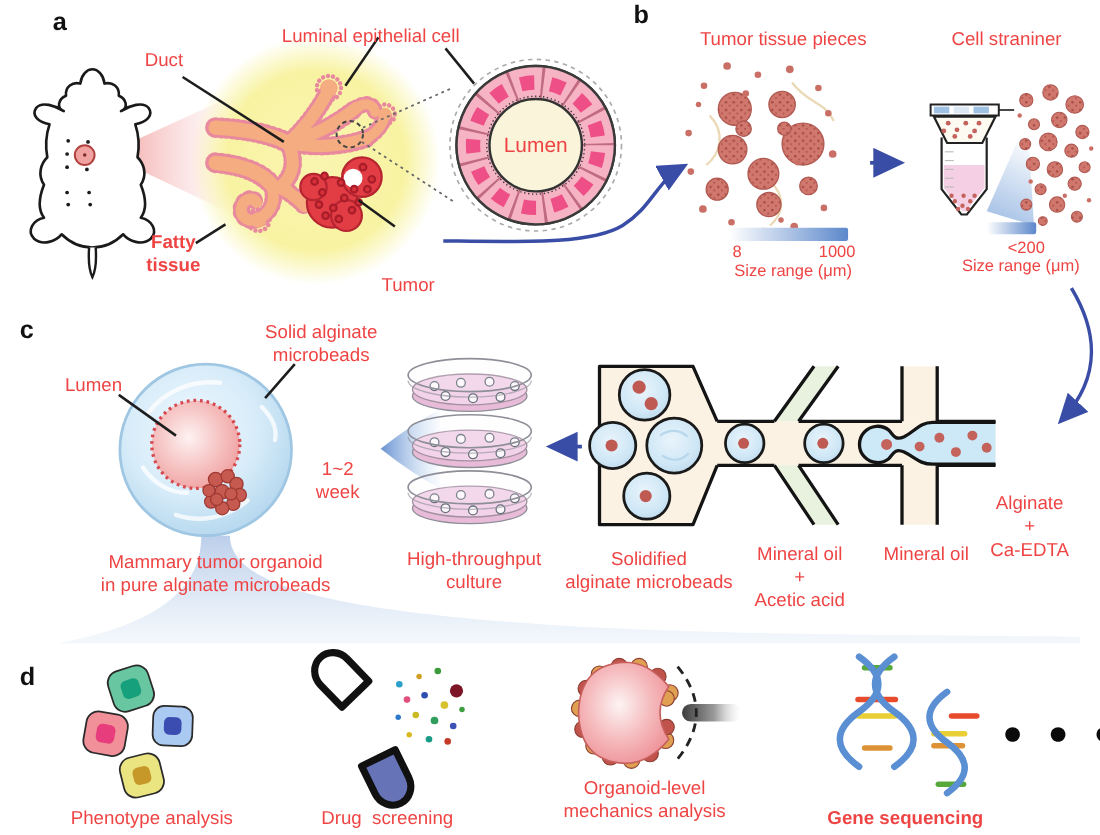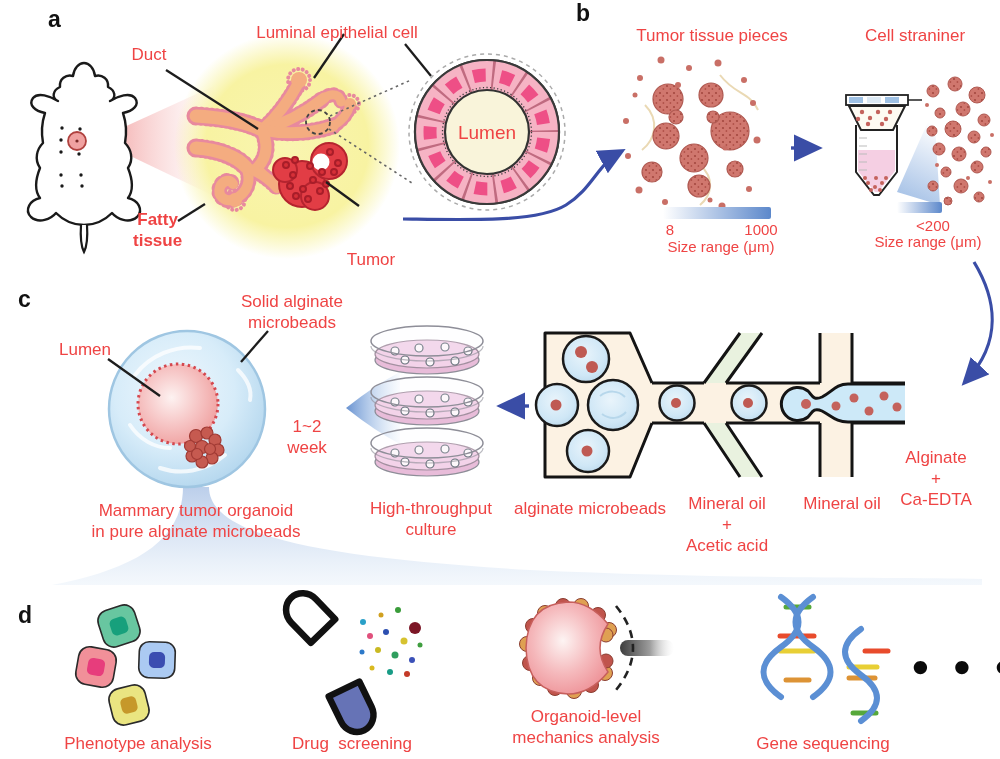--- a/index.html
+++ b/index.html
@@ -587,20 +587,21 @@
 </div>
 <div class="lbl" style="left:196px;top:500px;">
   <span>Mammary tumor organoid</span>
   <span>in pure alginate microbeads</span>
 </div>
 <div class="lbl" style="left:431px;top:498px;">
   <span>High-throughput</span>
   <span>culture</span>
 </div>
 <div class="lbl" style="left:590px;top:498px;">
+  <span>Solidified</span>
   <span>alginate microbeads</span>
 </div>
 <div class="lbl" style="left:727px;top:493px;">
   <span>Mineral oil</span>
   <span>+</span>
   <span>Acetic acid</span>
 </div>
 <div class="lbl" style="left:842px;top:493px;">Mineral oil</div>
 <div class="lbl" style="left:936px;top:447px;">
   <span>Alginate</span>
@@ -608,16 +609,16 @@
   <span>Ca-EDTA</span>
 </div>
 
 <div class="ltr" style="left:18px;top:604px;">d</div>
 <div class="lbl" style="left:138px;top:733px;">Phenotype analysis</div>
 <div class="lbl pre" style="left:352px;top:733px;">Drug  screening</div>
 <div class="lbl" style="left:586px;top:706px;">
   <span>Organoid-level</span>
   <span>mechanics analysis</span>
 </div>
-<div class="lbl" style="left:823px;top:733px;">Gene sequencing</div>
+<div class="lbl" style="left:823px;top:733px;font-weight:bold;">Gene sequencing</div>
 <div class="lbl dots" style="left:963px;top:650px;">• • •</div>
 
 </div>
 
 </body></html>

